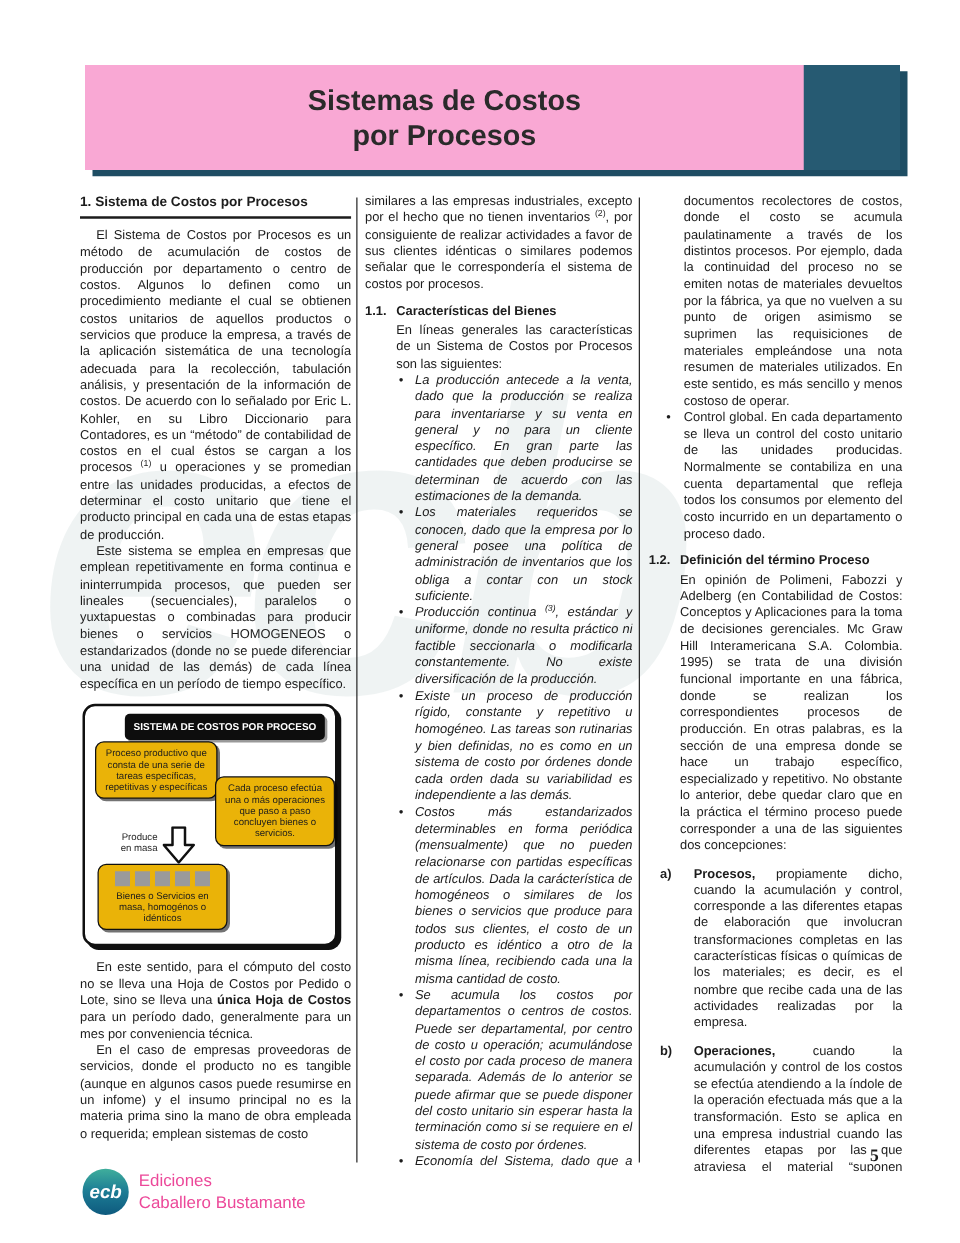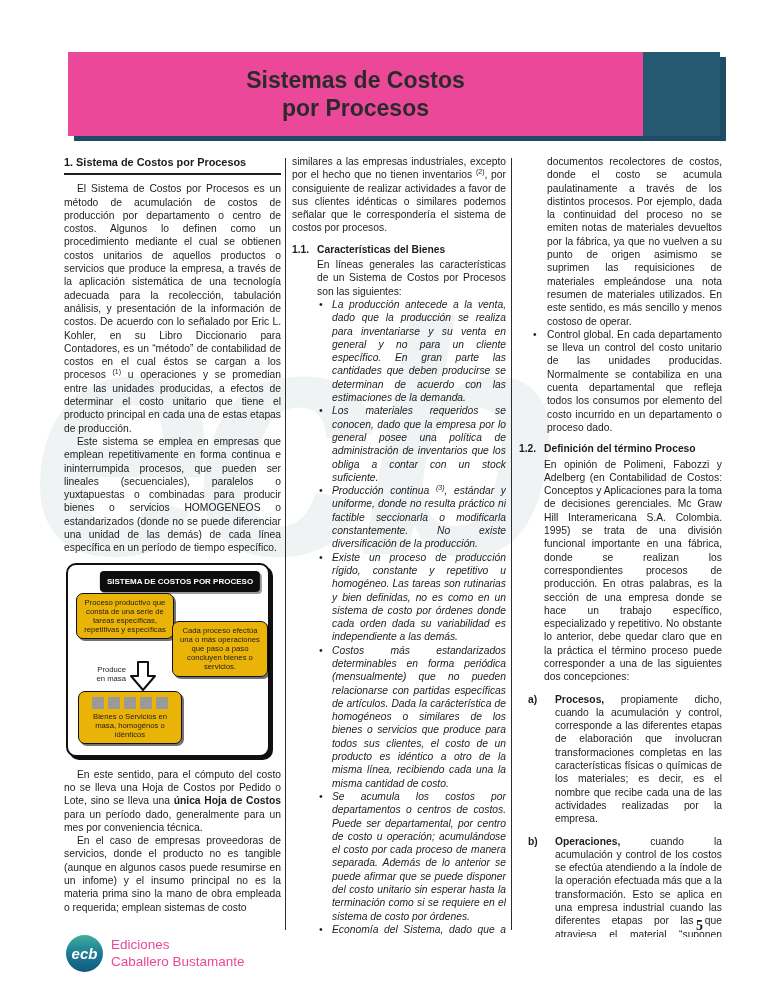--- a/index.html
+++ b/index.html
@@ -10,21 +10,21 @@
   
   .watermark {
     position:absolute; left:30px; top:290px; z-index:0;
     font-size:330px; font-weight:bold; font-style:italic;
     letter-spacing:-20px; color:rgba(140,170,170,0.14);
     pointer-events:none; user-select:none; line-height:300px;
   }
   
   .banner {
     position:absolute; left:68px; top:52px; width:652px; height:84px;
-    background:#ec4899; box-shadow:6px 5px 0 0 #1e4d63; z-index:2;
+    background:#f9a8d4; box-shadow:6px 5px 0 0 #1e4d63; z-index:2;
   }
   .banner-title {
     position:absolute; left:0; top:0; width:575px; height:100%;
     display:flex; flex-direction:column; justify-content:center; align-items:center;
     font-weight:bold; font-size:23px; line-height:28px; color:#2a2a2a;
   }
   .banner-block { position:absolute; right:0; top:0; width:77px; height:100%; background:#265a72; }
   
   .bodyarea { position:absolute; left:0; top:155px; width:768px; height:786px; z-index:1; }
   .col {

